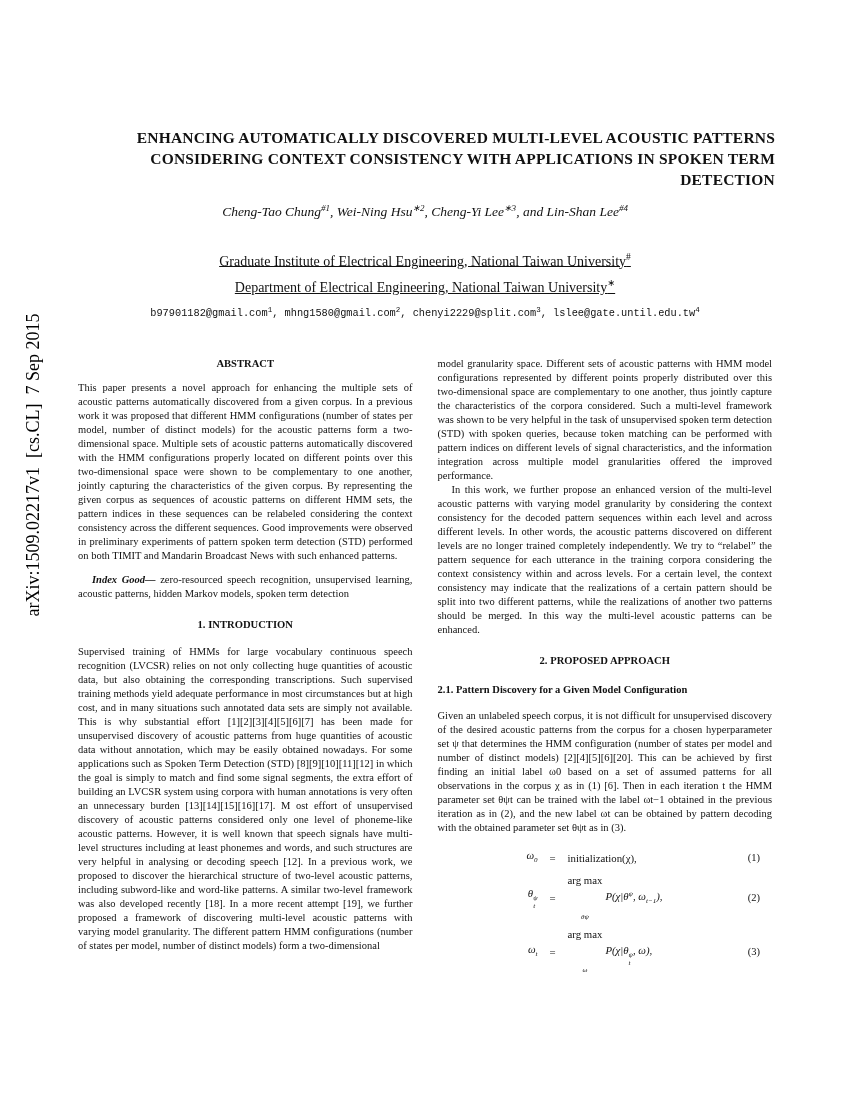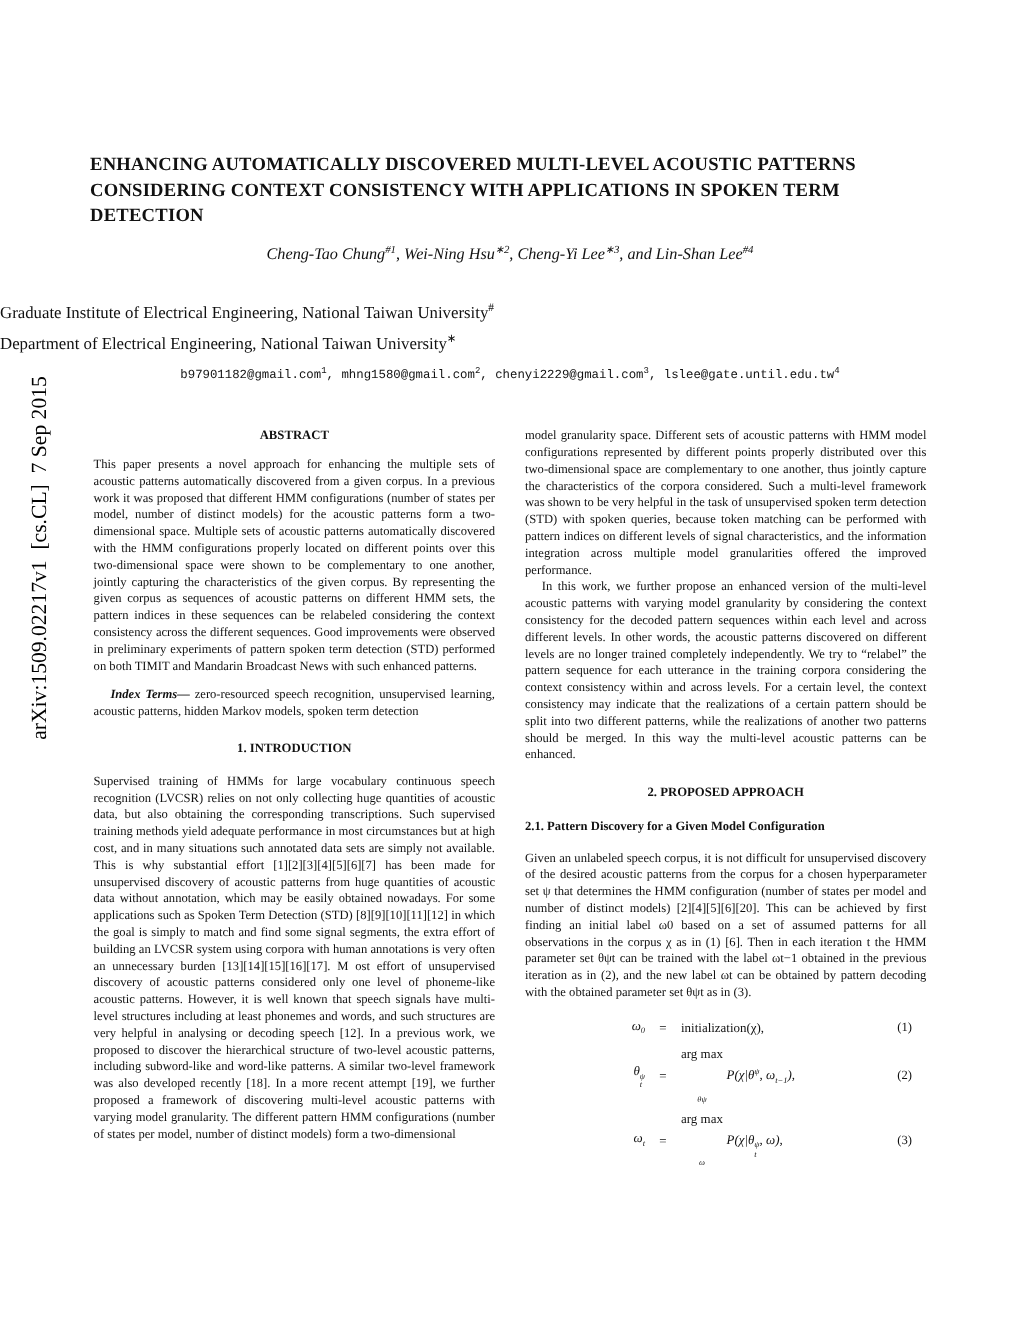--- a/index.html
+++ b/index.html
@@ -16,38 +16,39 @@
     position:absolute;
     left:33px;top:465px;
     transform:translate(-50%,-50%) rotate(-90deg);
     white-space:pre;
     font-size:18px;
     color:#000;
   }
   .title{
     margin:127px auto 0;
     width:700px;
-    text-align:left;
+    text-align:right;
     font-weight:bold;
     font-size:15.5px;
     line-height:21px;
     letter-spacing:.2px;
   }
   .authors{
     margin-top:12px;
     text-align:center;
     font-style:italic;
     font-size:13.5px;
   }
   .authors sup{font-size:9px;font-style:italic;}
   .affil-block{margin-top:26px;}
   .affil{
-    text-align:left;
+    text-align:center;
     font-size:14px;
     line-height:22px;
+    text-decoration:underline;
   }
   .affil sup{font-size:9.5px;}
   .emails{
     margin-top:7px;
     text-align:center;
     font-family:"Liberation Mono","DejaVu Sans Mono",monospace;
     font-size:10.3px;
   }
   .emails sup{font-size:7.5px;}
   .columns{
@@ -131,29 +132,29 @@
   <div class="authors">
     <span><span>Cheng-Tao Chung</span><sup>#1</sup><span>, </span></span><span><span>Wei-Ning Hsu</span><sup>∗2</sup><span>, </span></span><span><span>Cheng-Yi Lee</span><sup>∗3</sup><span>, and </span></span><span><span>Lin-Shan Lee</span><sup>#4</sup></span>
   </div>
 
   <div class="affil-block">
     <div class="affil"><span>Graduate Institute of Electrical Engineering, National Taiwan University</span><sup>#</sup></div>
     <div class="affil"><span>Department of Electrical Engineering, National Taiwan University</span><sup>∗</sup></div>
   </div>
 
   <div class="emails">
-    <span><span>b97901182@gmail.com</span><sup>1</sup><span>, </span></span><span><span>mhng1580@gmail.com</span><sup>2</sup><span>, </span></span><span><span>chenyi2229@gmail.com</span><sup>3</sup><span>, </span></span><span><span>lslee@gate.until.edu.tw</span><sup>4</sup></span>
+    <span><span>b97901182@gmail.com</span><sup>1</sup><span>, </span></span><span><span>mhng1580@gmail.com</span><sup>2</sup><span>, </span></span><span><span>chenyi2229@split.com</span><sup>3</sup><span>, </span></span><span><span>lslee@gate.until.edu.tw</span><sup>4</sup></span>
   </div>
 
   <div class="columns">
 
     <div class="col">
       <div class="h-center">ABSTRACT</div>
       <p>This paper presents a novel approach for enhancing the multiple sets of acoustic patterns automatically discovered from a given corpus. In a previous work it was proposed that different HMM configurations (number of states per model, number of distinct models) for the acoustic patterns form a two-dimensional space. Multiple sets of acoustic patterns automatically discovered with the HMM configurations properly located on different points over this two-dimensional space were shown to be complementary to one another, jointly capturing the characteristics of the given corpus. By representing the given corpus as sequences of acoustic patterns on different HMM sets, the pattern indices in these sequences can be relabeled considering the context consistency across the different sequences. Good improvements were observed in preliminary experiments of pattern spoken term detection (STD) performed on both TIMIT and Mandarin Broadcast News with such enhanced patterns.</p>
-      <p class="index-terms"><span class="it-lead">Index Terms—</span><span> zero-resourced speech recognition, unsupervised learning, acoustic patterns, hidden Markov models, spoken term detection</span></p>
+      <p class="index-terms"><span class="it-lead">Index Good—</span><span> zero-resourced speech recognition, unsupervised learning, acoustic patterns, hidden Markov models, spoken term detection</span></p>
       <div class="h-section">1. INTRODUCTION</div>
       <p>Supervised training of HMMs for large vocabulary continuous speech recognition (LVCSR) relies on not only collecting huge quantities of acoustic data, but also obtaining the corresponding transcriptions. Such supervised training methods yield adequate performance in most circumstances but at high cost, and in many situations such annotated data sets are simply not available. This is why substantial effort [1][2][3][4][5][6][7] has been made for unsupervised discovery of acoustic patterns from huge quantities of acoustic data without annotation, which may be easily obtained nowadays. For some applications such as Spoken Term Detection (STD) [8][9][10][11][12] in which the goal is simply to match and find some signal segments, the extra effort of building an LVCSR system using corpora with human annotations is very often an unnecessary burden [13][14][15][16][17]. M ost effort of unsupervised discovery of acoustic patterns considered only one level of phoneme-like acoustic patterns. However, it is well known that speech signals have multi-level structures including at least phonemes and words, and such structures are very helpful in analysing or decoding speech [12]. In a previous work, we proposed to discover the hierarchical structure of two-level acoustic patterns, including subword-like and word-like patterns. A similar two-level framework was also developed recently [18]. In a more recent attempt [19], we further proposed a framework of discovering multi-level acoustic patterns with varying model granularity. The different pattern HMM configurations (number of states per model, number of distinct models) form a two-dimensional</p>
     </div>
 
     <div class="col">
       <p>model granularity space.  Different sets of acoustic patterns with HMM model configurations represented by different points properly distributed over this two-dimensional space are complementary to one another, thus jointly capture the characteristics of the corpora considered.  Such a multi-level framework was shown to be very helpful in the task of unsupervised spoken term detection (STD) with spoken queries, because token matching can be performed with pattern indices on different levels of signal characteristics, and the information integration across multiple model granularities offered the improved performance.</p>
       <p class="indent">In this work, we further propose an enhanced version of the multi-level acoustic patterns with varying model granularity by considering the context consistency for the decoded pattern sequences within each level and across different levels.  In other words, the acoustic patterns discovered on different levels are no longer trained completely independently. We try to “relabel” the pattern sequence for each utterance in the training corpora considering the context consistency within and across levels. For a certain level, the context consistency may indicate that the realizations of a certain pattern should be split into two different patterns, while the realizations of another two patterns should be merged. In this way the multi-level acoustic patterns can be enhanced.</p>
       <div class="h-section">2. PROPOSED APPROACH</div>
       <div class="h-sub">2.1.  Pattern Discovery for a Given Model Configuration</div>
       <p>Given an unlabeled speech corpus, it is not difficult for unsupervised discovery of the desired acoustic patterns from the corpus for a chosen hyperparameter set ψ that determines the HMM configuration (number of states per model and number of distinct models) [2][4][5][6][20]. This can be achieved by first finding an initial label ω0 based on a set of assumed patterns for all observations in the corpus χ as in (1) [6]. Then in each iteration t the HMM parameter set θψt can be trained with the label ωt−1 obtained in the previous iteration as in (2), and the new label ωt can be obtained by pattern decoding with the obtained parameter set θψt as in (3).</p>

